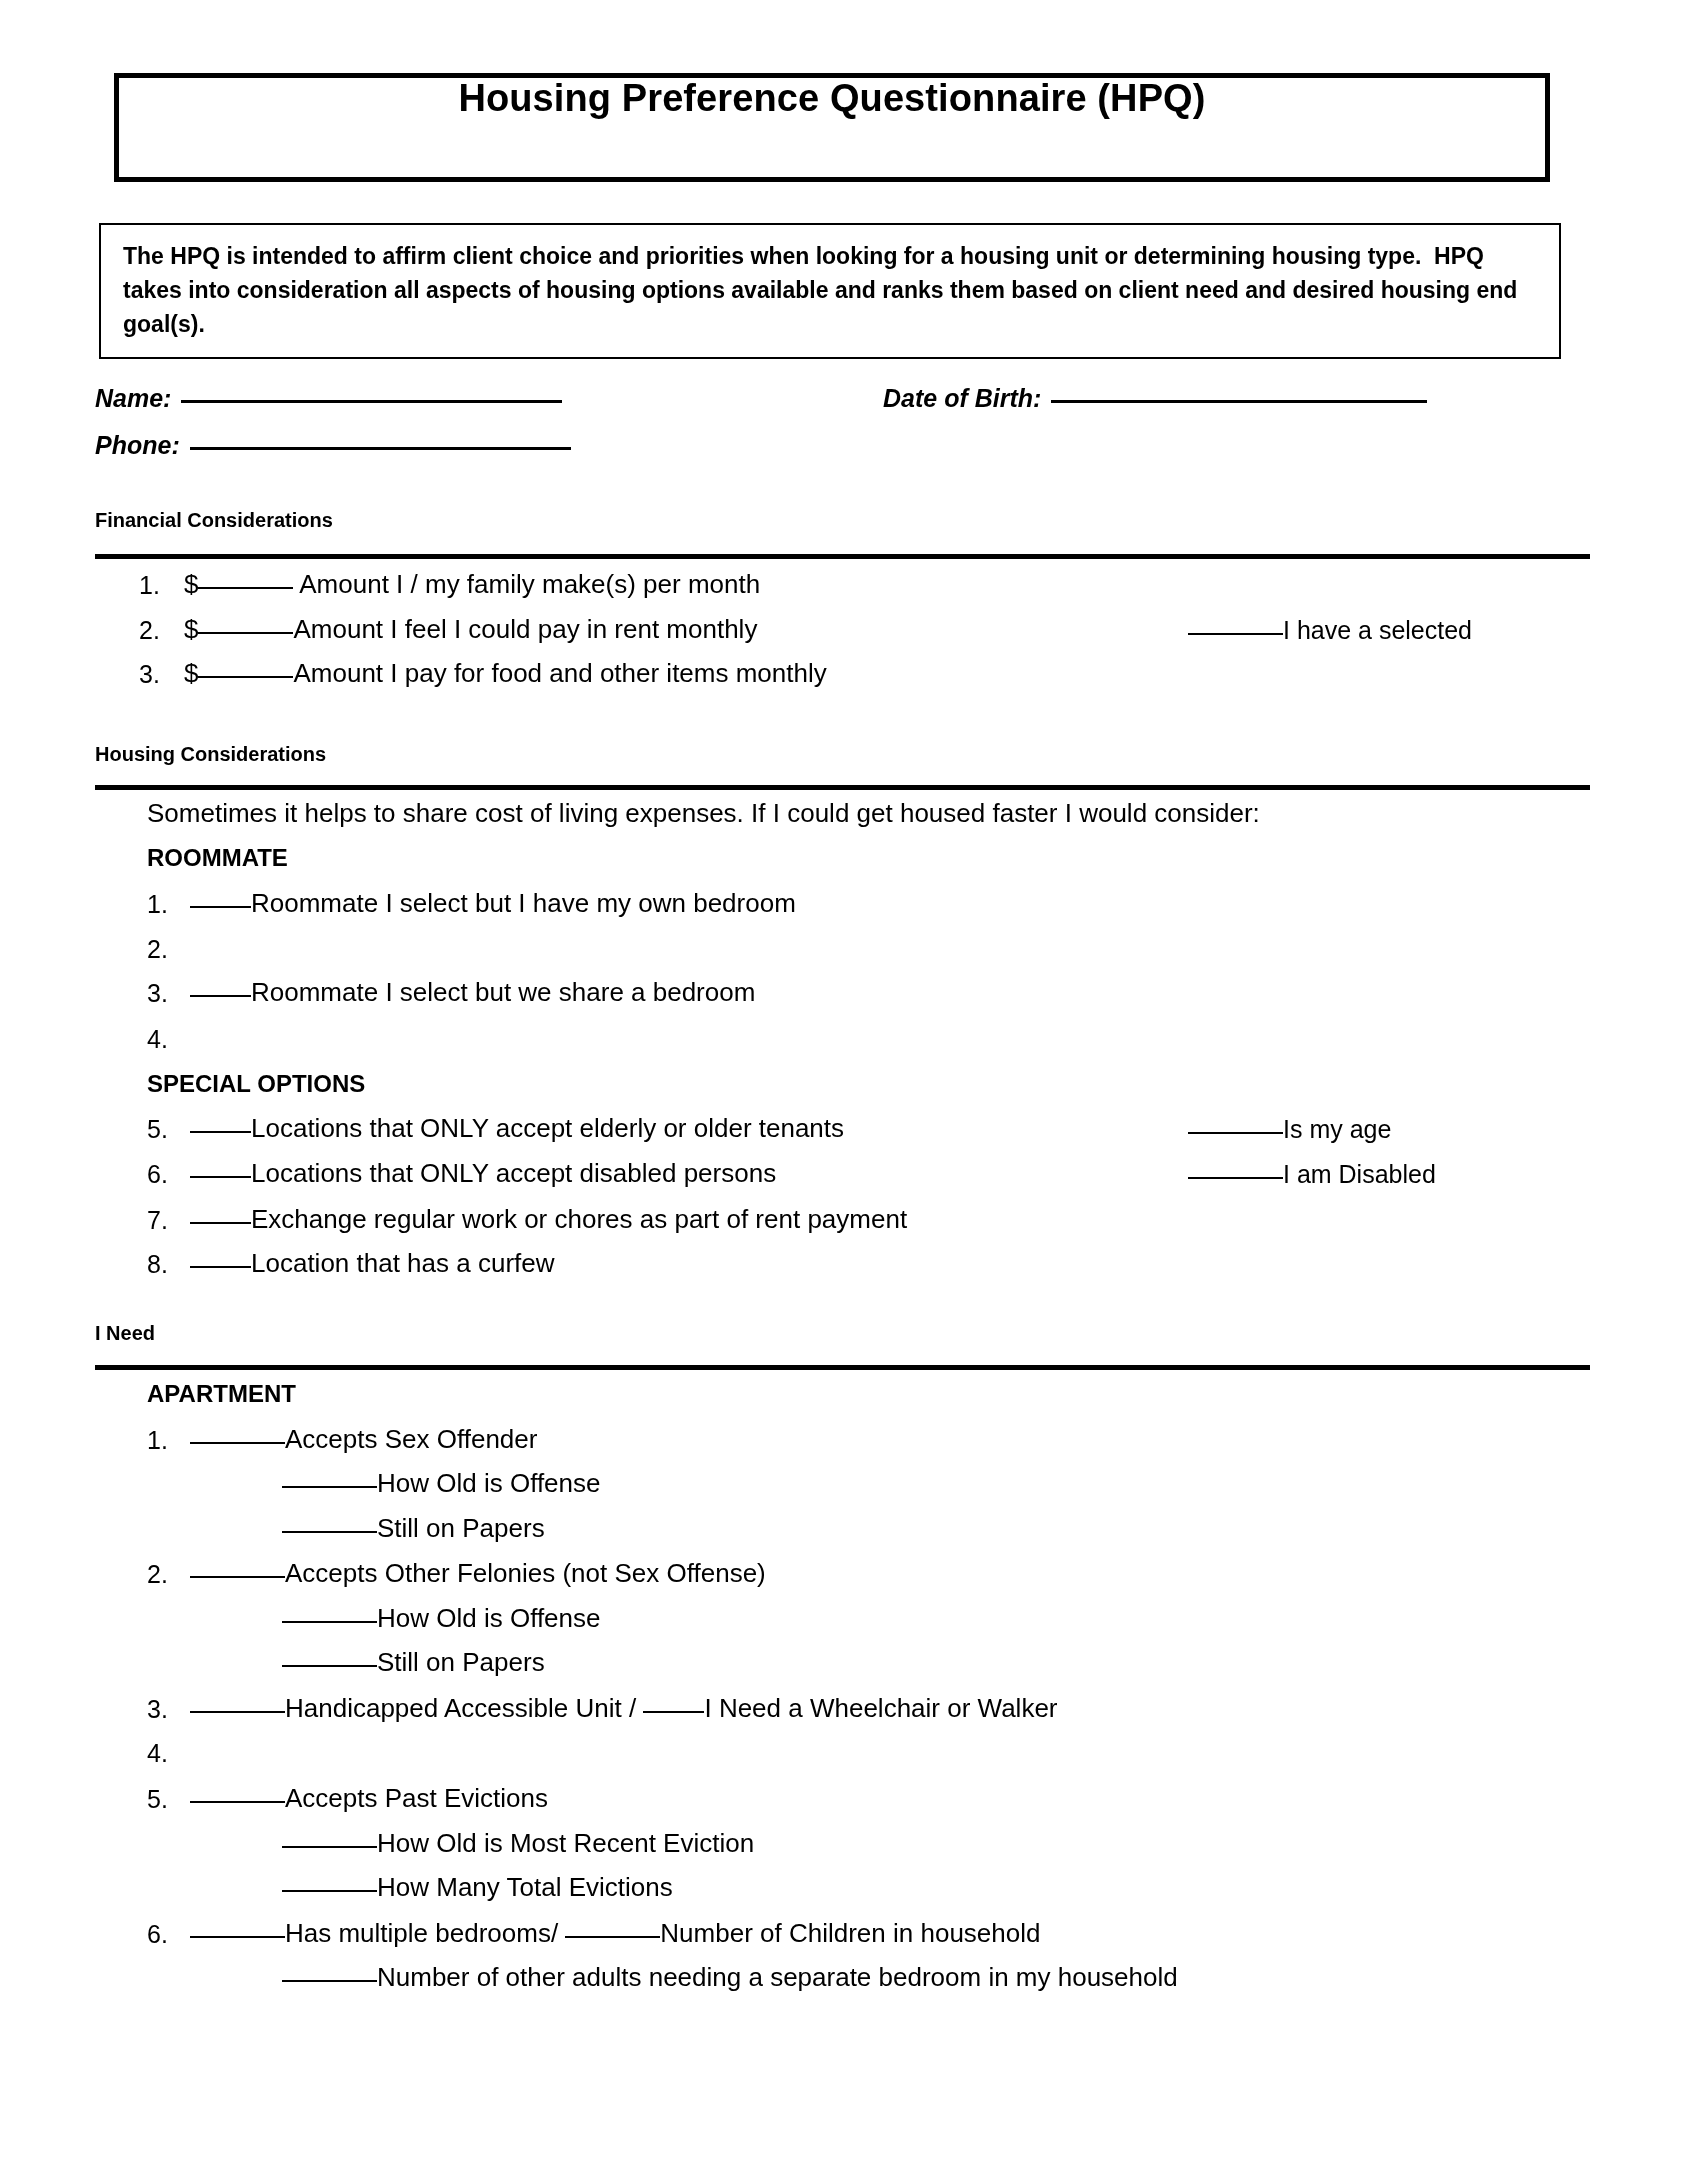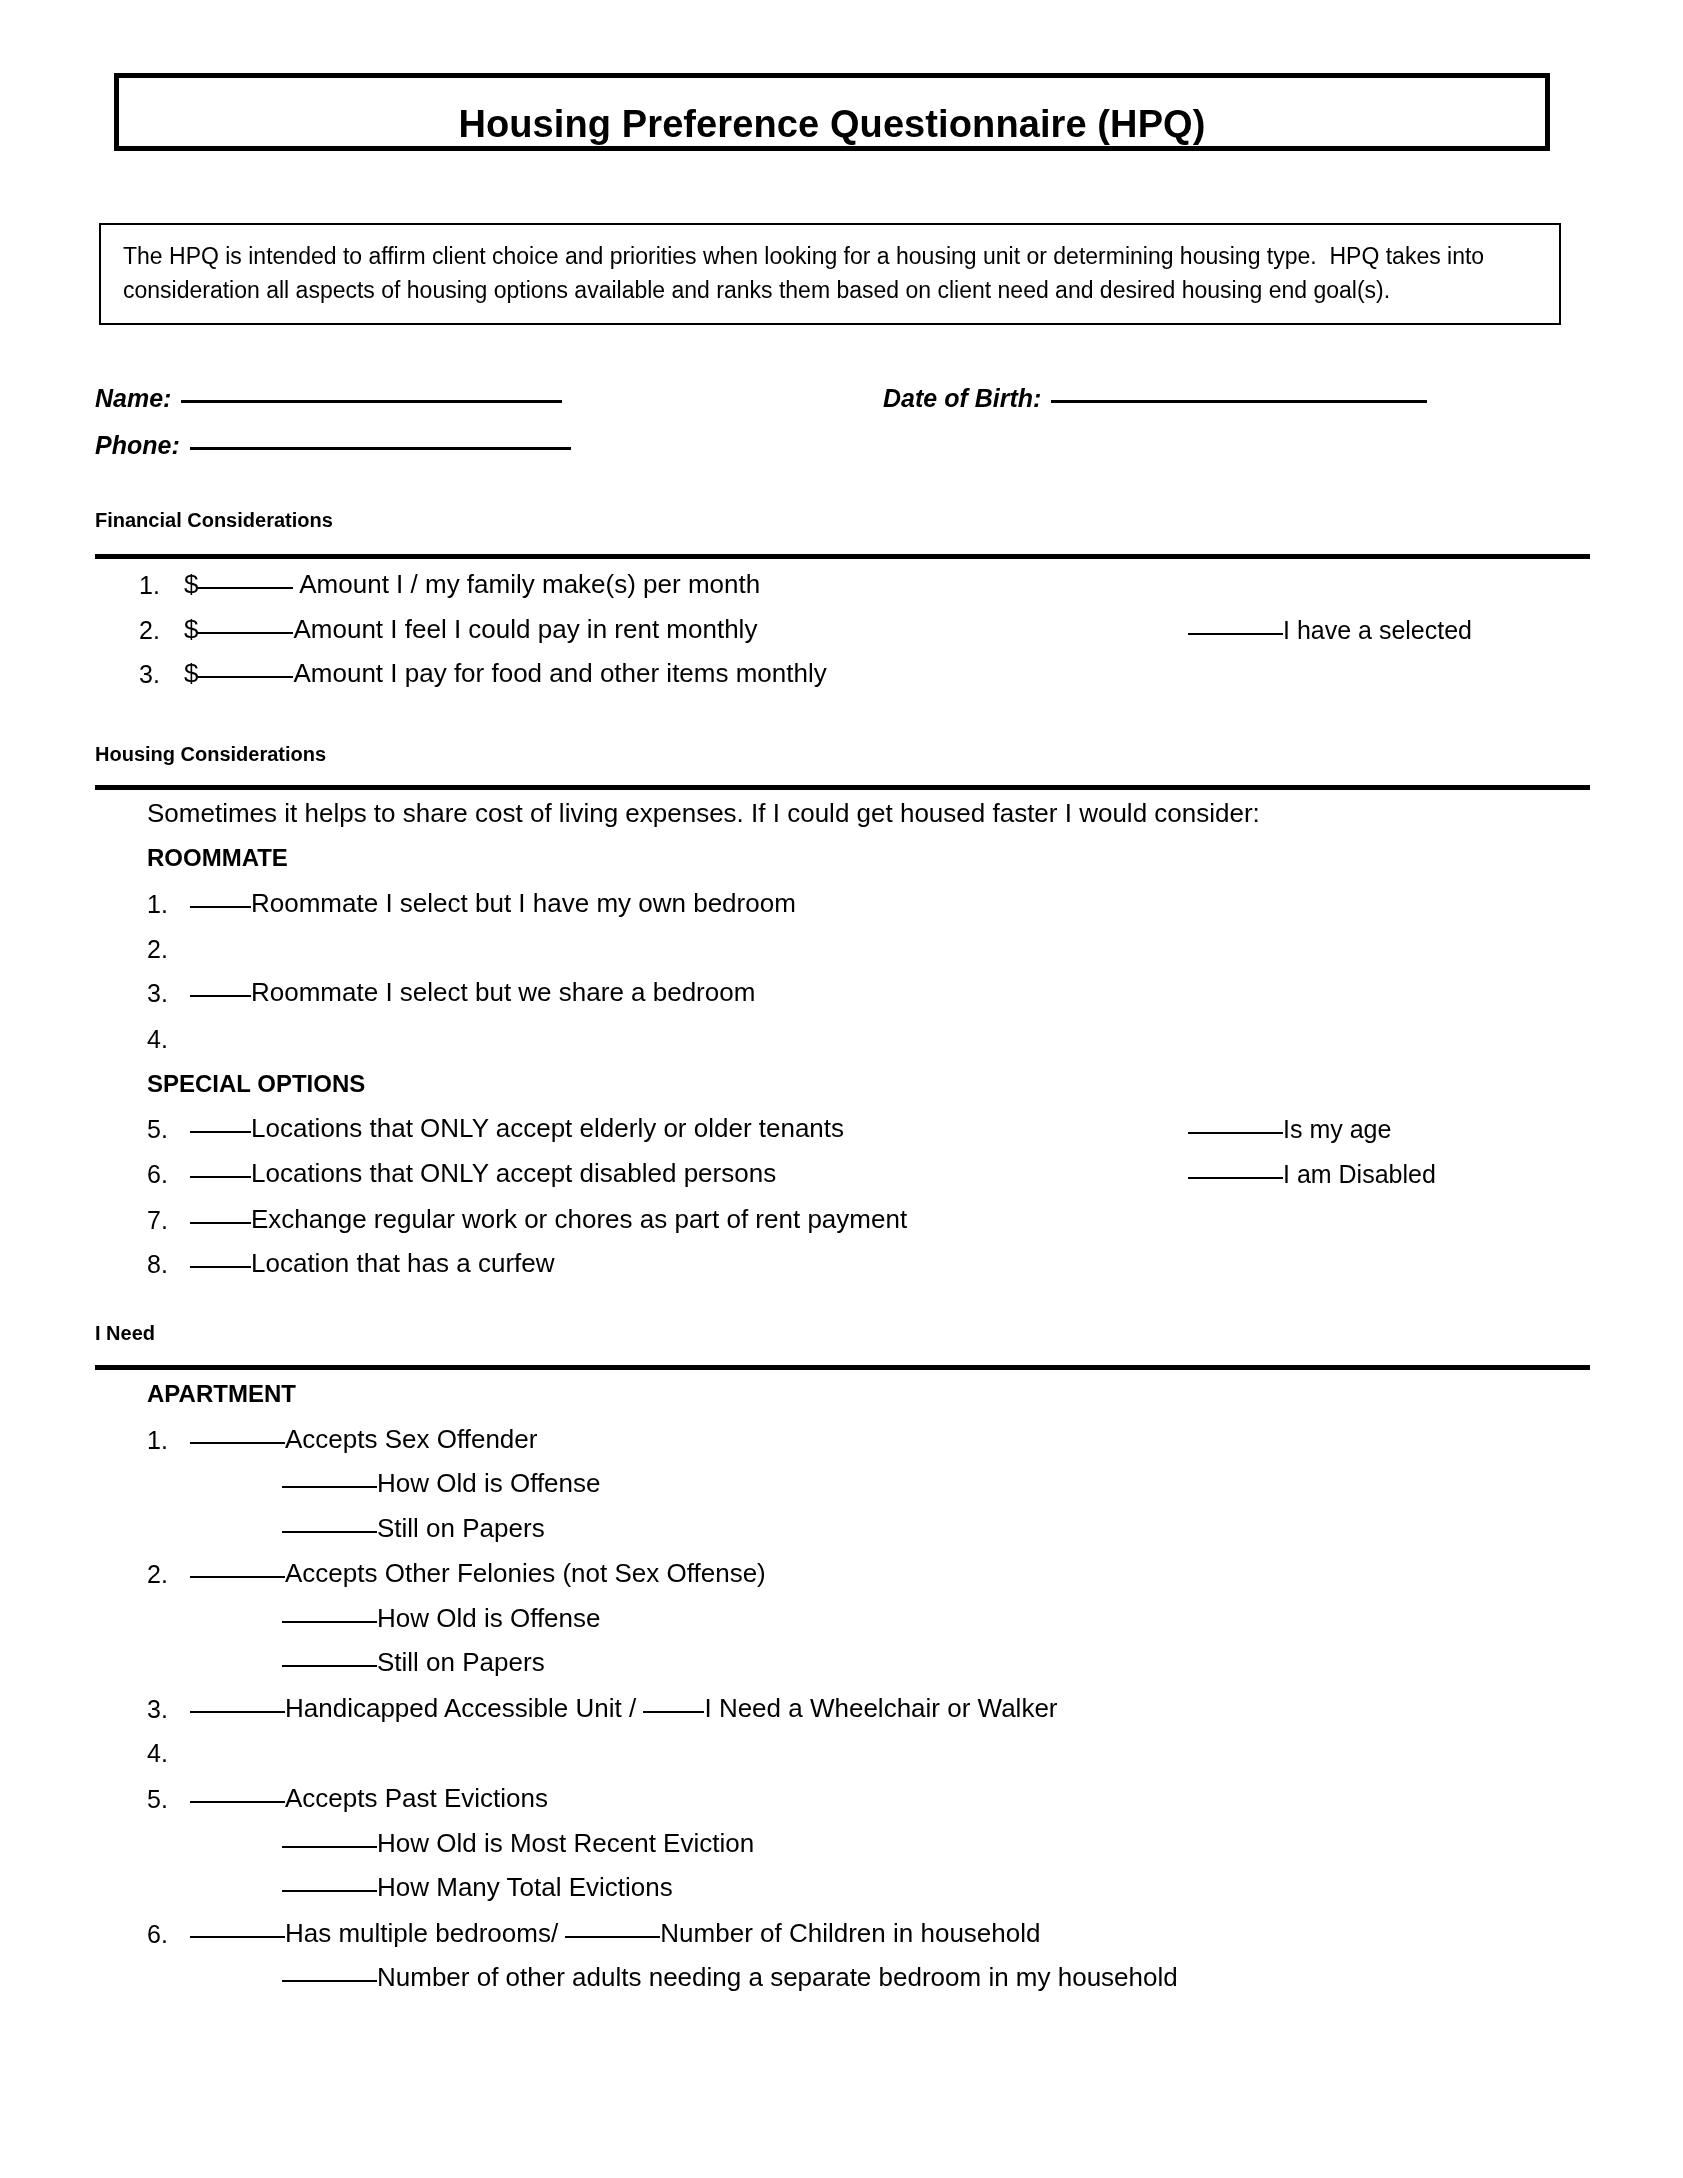--- a/index.html
+++ b/index.html
@@ -22,25 +22,25 @@
     padding: 0;
     box-sizing: border-box;
   }
 
   
   .title-box {
     position: absolute;
     left: 114px;
     top: 73px;
     width: 1436px;
-    height: 78px;
+    height: 109px;
     border: 5px solid #000000;
     box-sizing: border-box;
     display: flex;
-    align-items: flex-end;
+    align-items: flex-start;
     justify-content: center;
   }
   .title-text {
     font-size: 38px;
     font-weight: bold;
     letter-spacing: 0.1px;
     line-height: 1.1;
   }
 
   
@@ -48,21 +48,21 @@
     position: absolute;
     left: 99px;
     top: 223px;
     width: 1462px;
     border: 2px solid #000000;
     box-sizing: border-box;
     padding: 14px 22px 16px 22px;
   }
   .intro-text {
     font-size: 23px;
-    font-weight: normal;
+    font-weight: bold;
     line-height: 1.48;
     white-space: pre-wrap;
   }
 
   
   .ident {
     position: absolute;
     left: 95px;
     top: 384px;
     width: 1485px;

